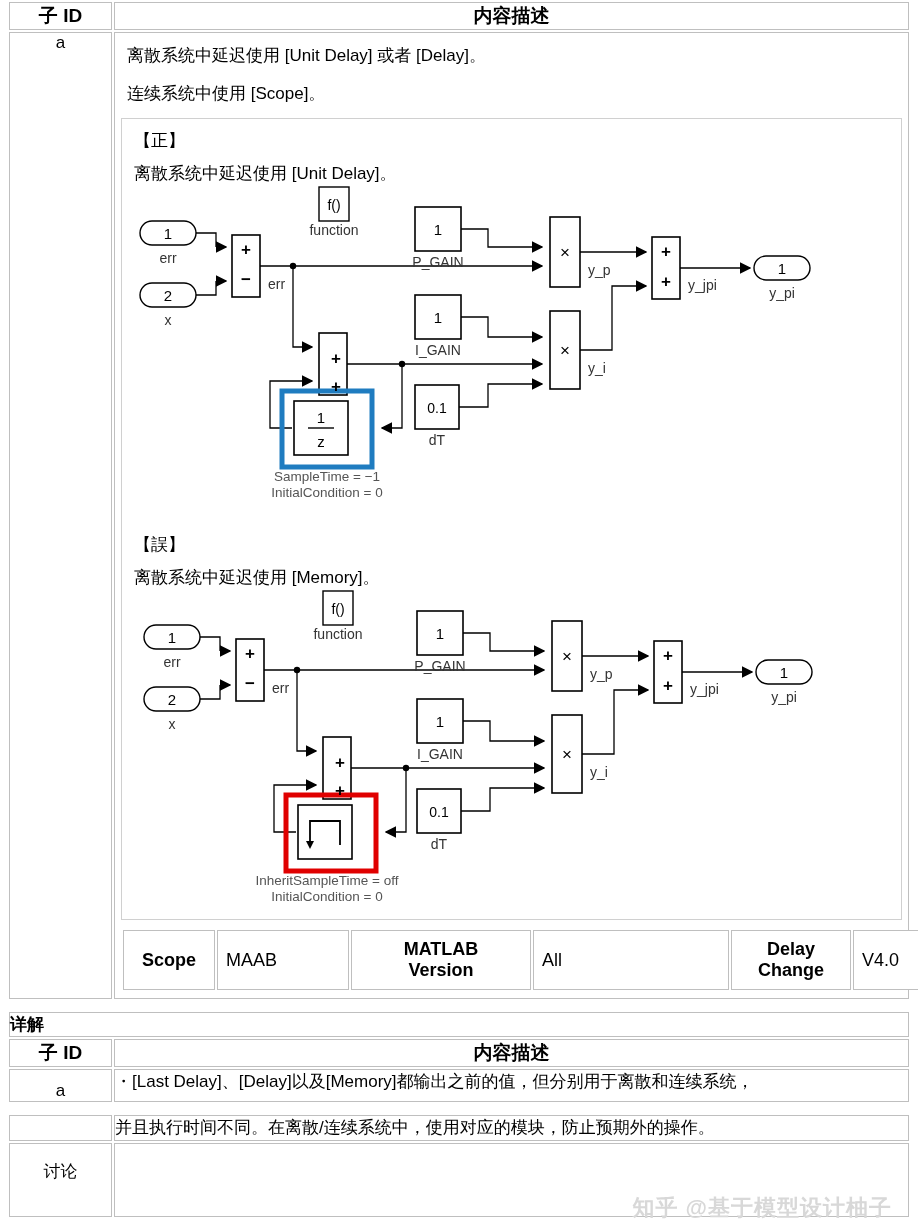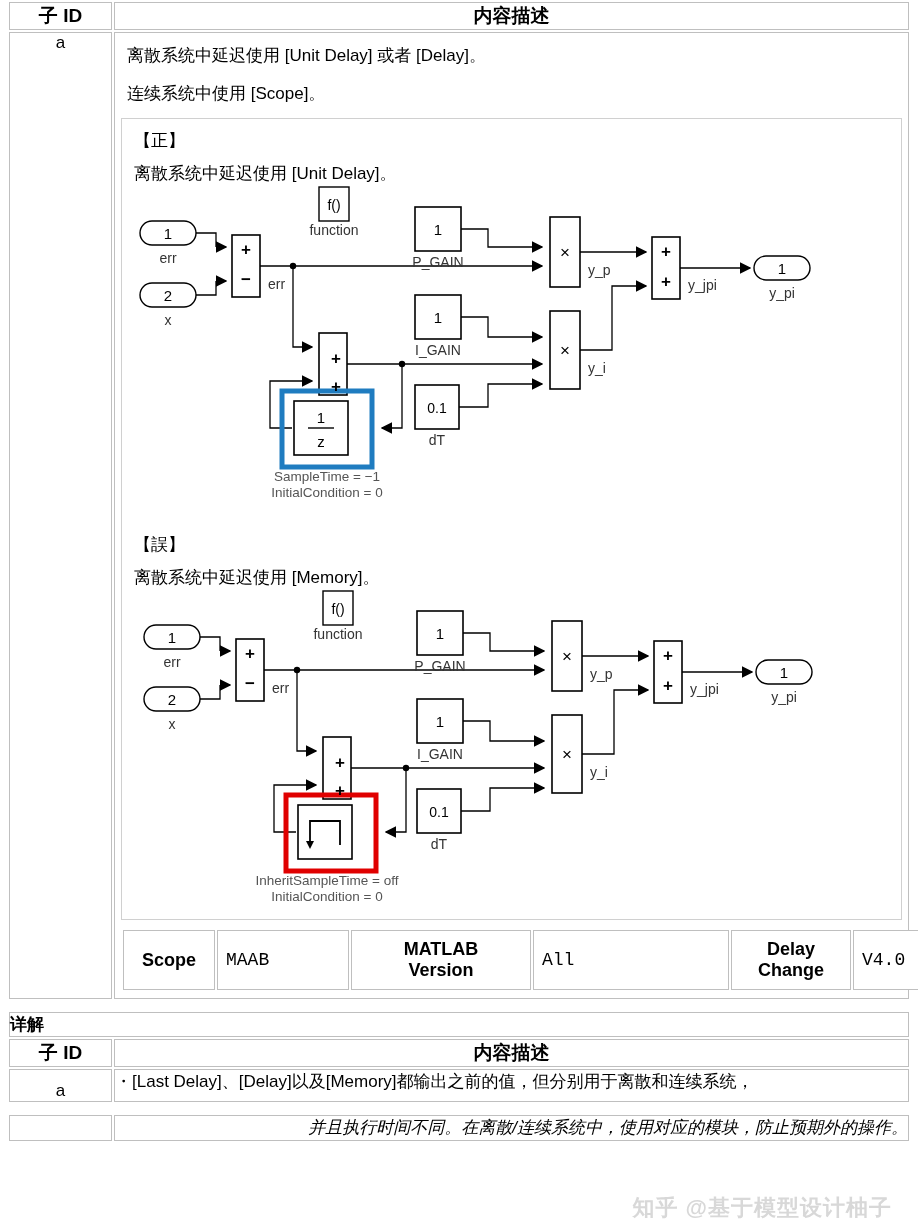--- a/index.html
+++ b/index.html
@@ -100,32 +100,31 @@
   td.m-key {
     background: #fbd5b5;
     font-weight: bold;
     text-align: center;
   }
   td.m-val {
     background: #fff;
     text-align: left;
     vertical-align: top;
     padding-top: 9px;
-    font-family: Liberation Mono, monospace;
   }
 
   .sp { height: 9px; }
 
   .longtext {
     font-size: 17px;
     padding: 11px 6px 11px 10px;
     line-height: 1.4;
     white-space: nowrap;
   }
-  .ctr { text-align: right; font-style: italic; }
+  .ctr { text-align: left; }
 
   .watermark {
     position: absolute;
     right: 26px;
     bottom: 8px;
     font-size: 22px;
     color: #d8d8d8;
     font-weight: bold;
     letter-spacing: 1px;
     pointer-events: none;
@@ -444,17 +443,21 @@
   <table class="grid">
     <colgroup>
         <col class="col-id">
         <col>
       </colgroup>
     <tbody>
         <tr>
       <td>&nbsp;</td>
       <td class="longtext ctr">并且执行时间不同。在离散/连续系统中，使用对应的模块，防止预期外的操作。</td>
     </tr>
+    <tr>
+      <td class="idcell blank-cell" style="padding-top:16px">讨论</td>
+      <td class="blank-cell"></td>
+    </tr>
   </tbody>
     </table>
 
   <div class="watermark">知乎 @基于模型设计柚子</div>
 </div>
 
 </body></html>

